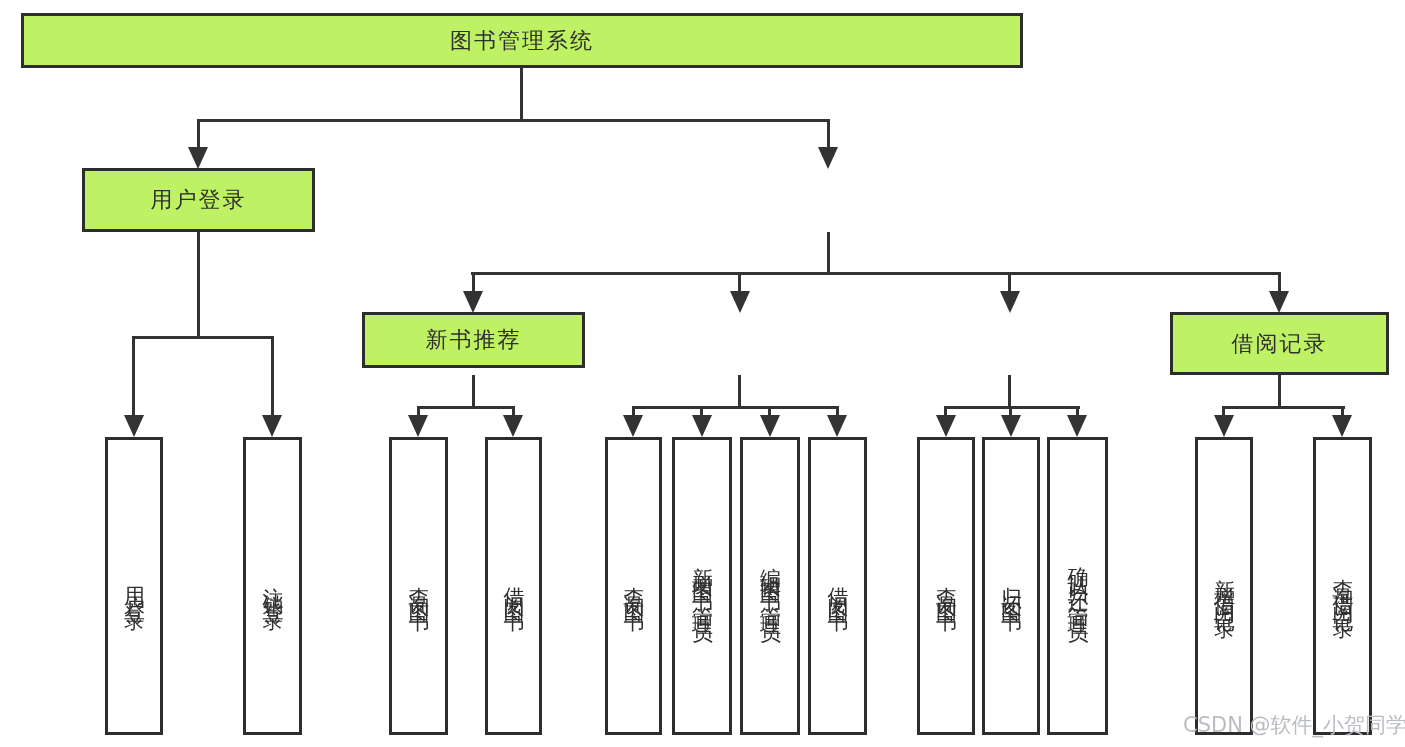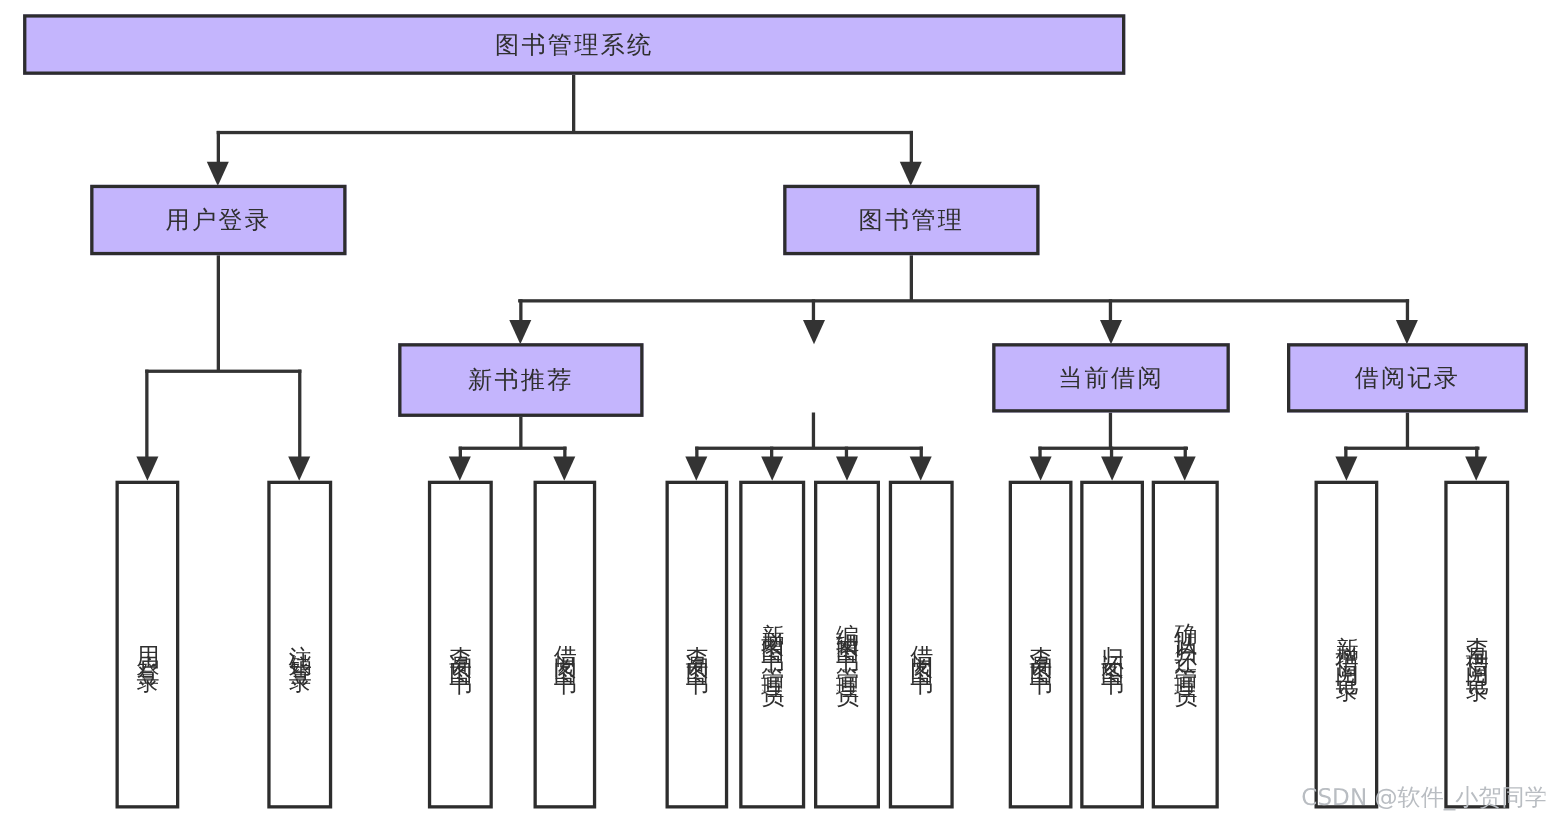--- a/index.html
+++ b/index.html
@@ -18,21 +18,21 @@
     position: relative;
     width: 1405px;
     height: 747px;
     background: var(--background);
     overflow: hidden;
   }
   .box {
     position: absolute;
     box-sizing: border-box;
     border: 3px solid var(--border);
-    background: #c4b5fd;
+    background: #bef264;
     display: flex;
     align-items: center;
     justify-content: center;
     font-size: 22px;
     letter-spacing: 2px;
     color: var(--text);
     z-index: 2;
   }
   .vbox {
     position: absolute;
@@ -79,24 +79,22 @@
   }
 </style>
 </head>
 <body>
 
 <div id="stage">
 
   <div class="box" style="left:21px;top:13px;width:1002px;height:55px">图书管理系统</div>
 
   <div class="box" style="left:82px;top:168px;width:233px;height:64px">用户登录</div>
-  <div class="box" style="left:712px;top:168px;width:233px;height:64px">图书管理</div>
-
-  <div class="box" style="left:362px;top:312px;width:223px;height:67px">新书推荐</div>
-  <div class="box" style="left:902px;top:312px;width:216px;height:63px">当前借阅</div>
+
+  <div class="box" style="left:362px;top:312px;width:223px;height:56px">新书推荐</div>
   <div class="box" style="left:1170px;top:312px;width:219px;height:63px">借阅记录</div>
 
   <div class="vbox" style="left:105px;width:58px">
     <span class="vtext">用户登录</span>
   </div>
   <div class="vbox" style="left:243px;width:59px">
     <span class="vtext">注销登录</span>
   </div>
 
   <div class="vbox" style="left:389px;width:59px">

